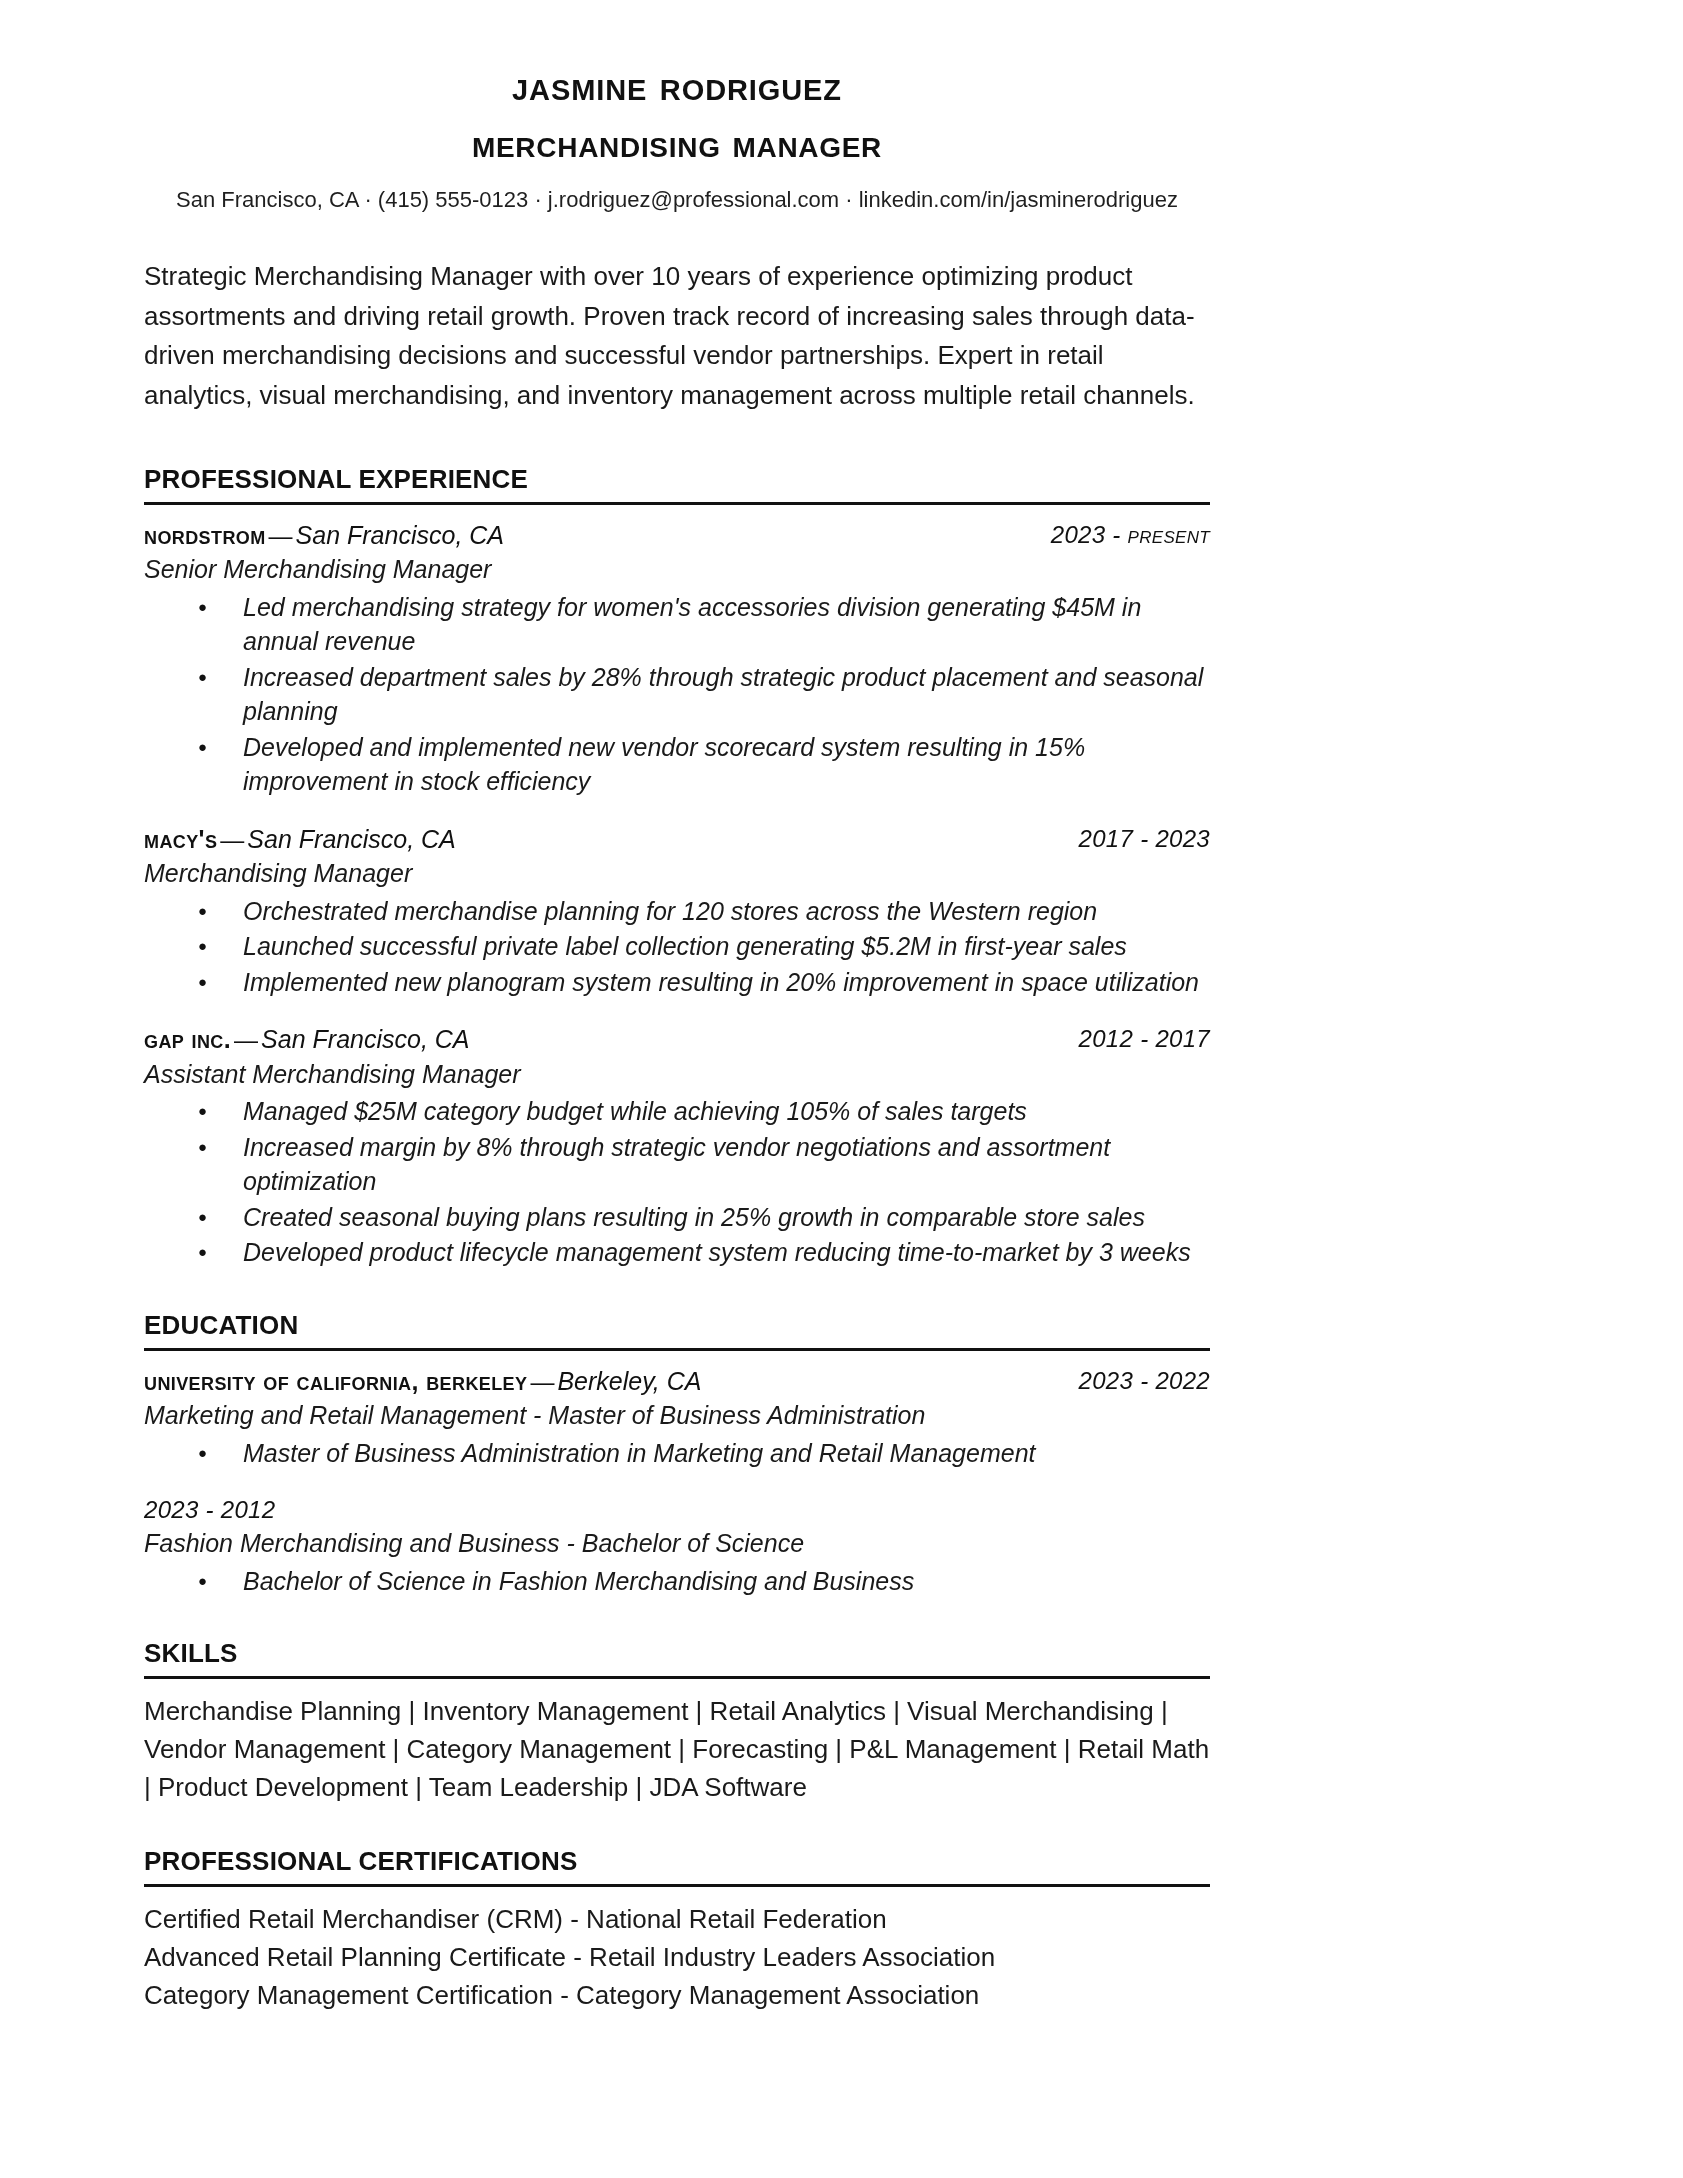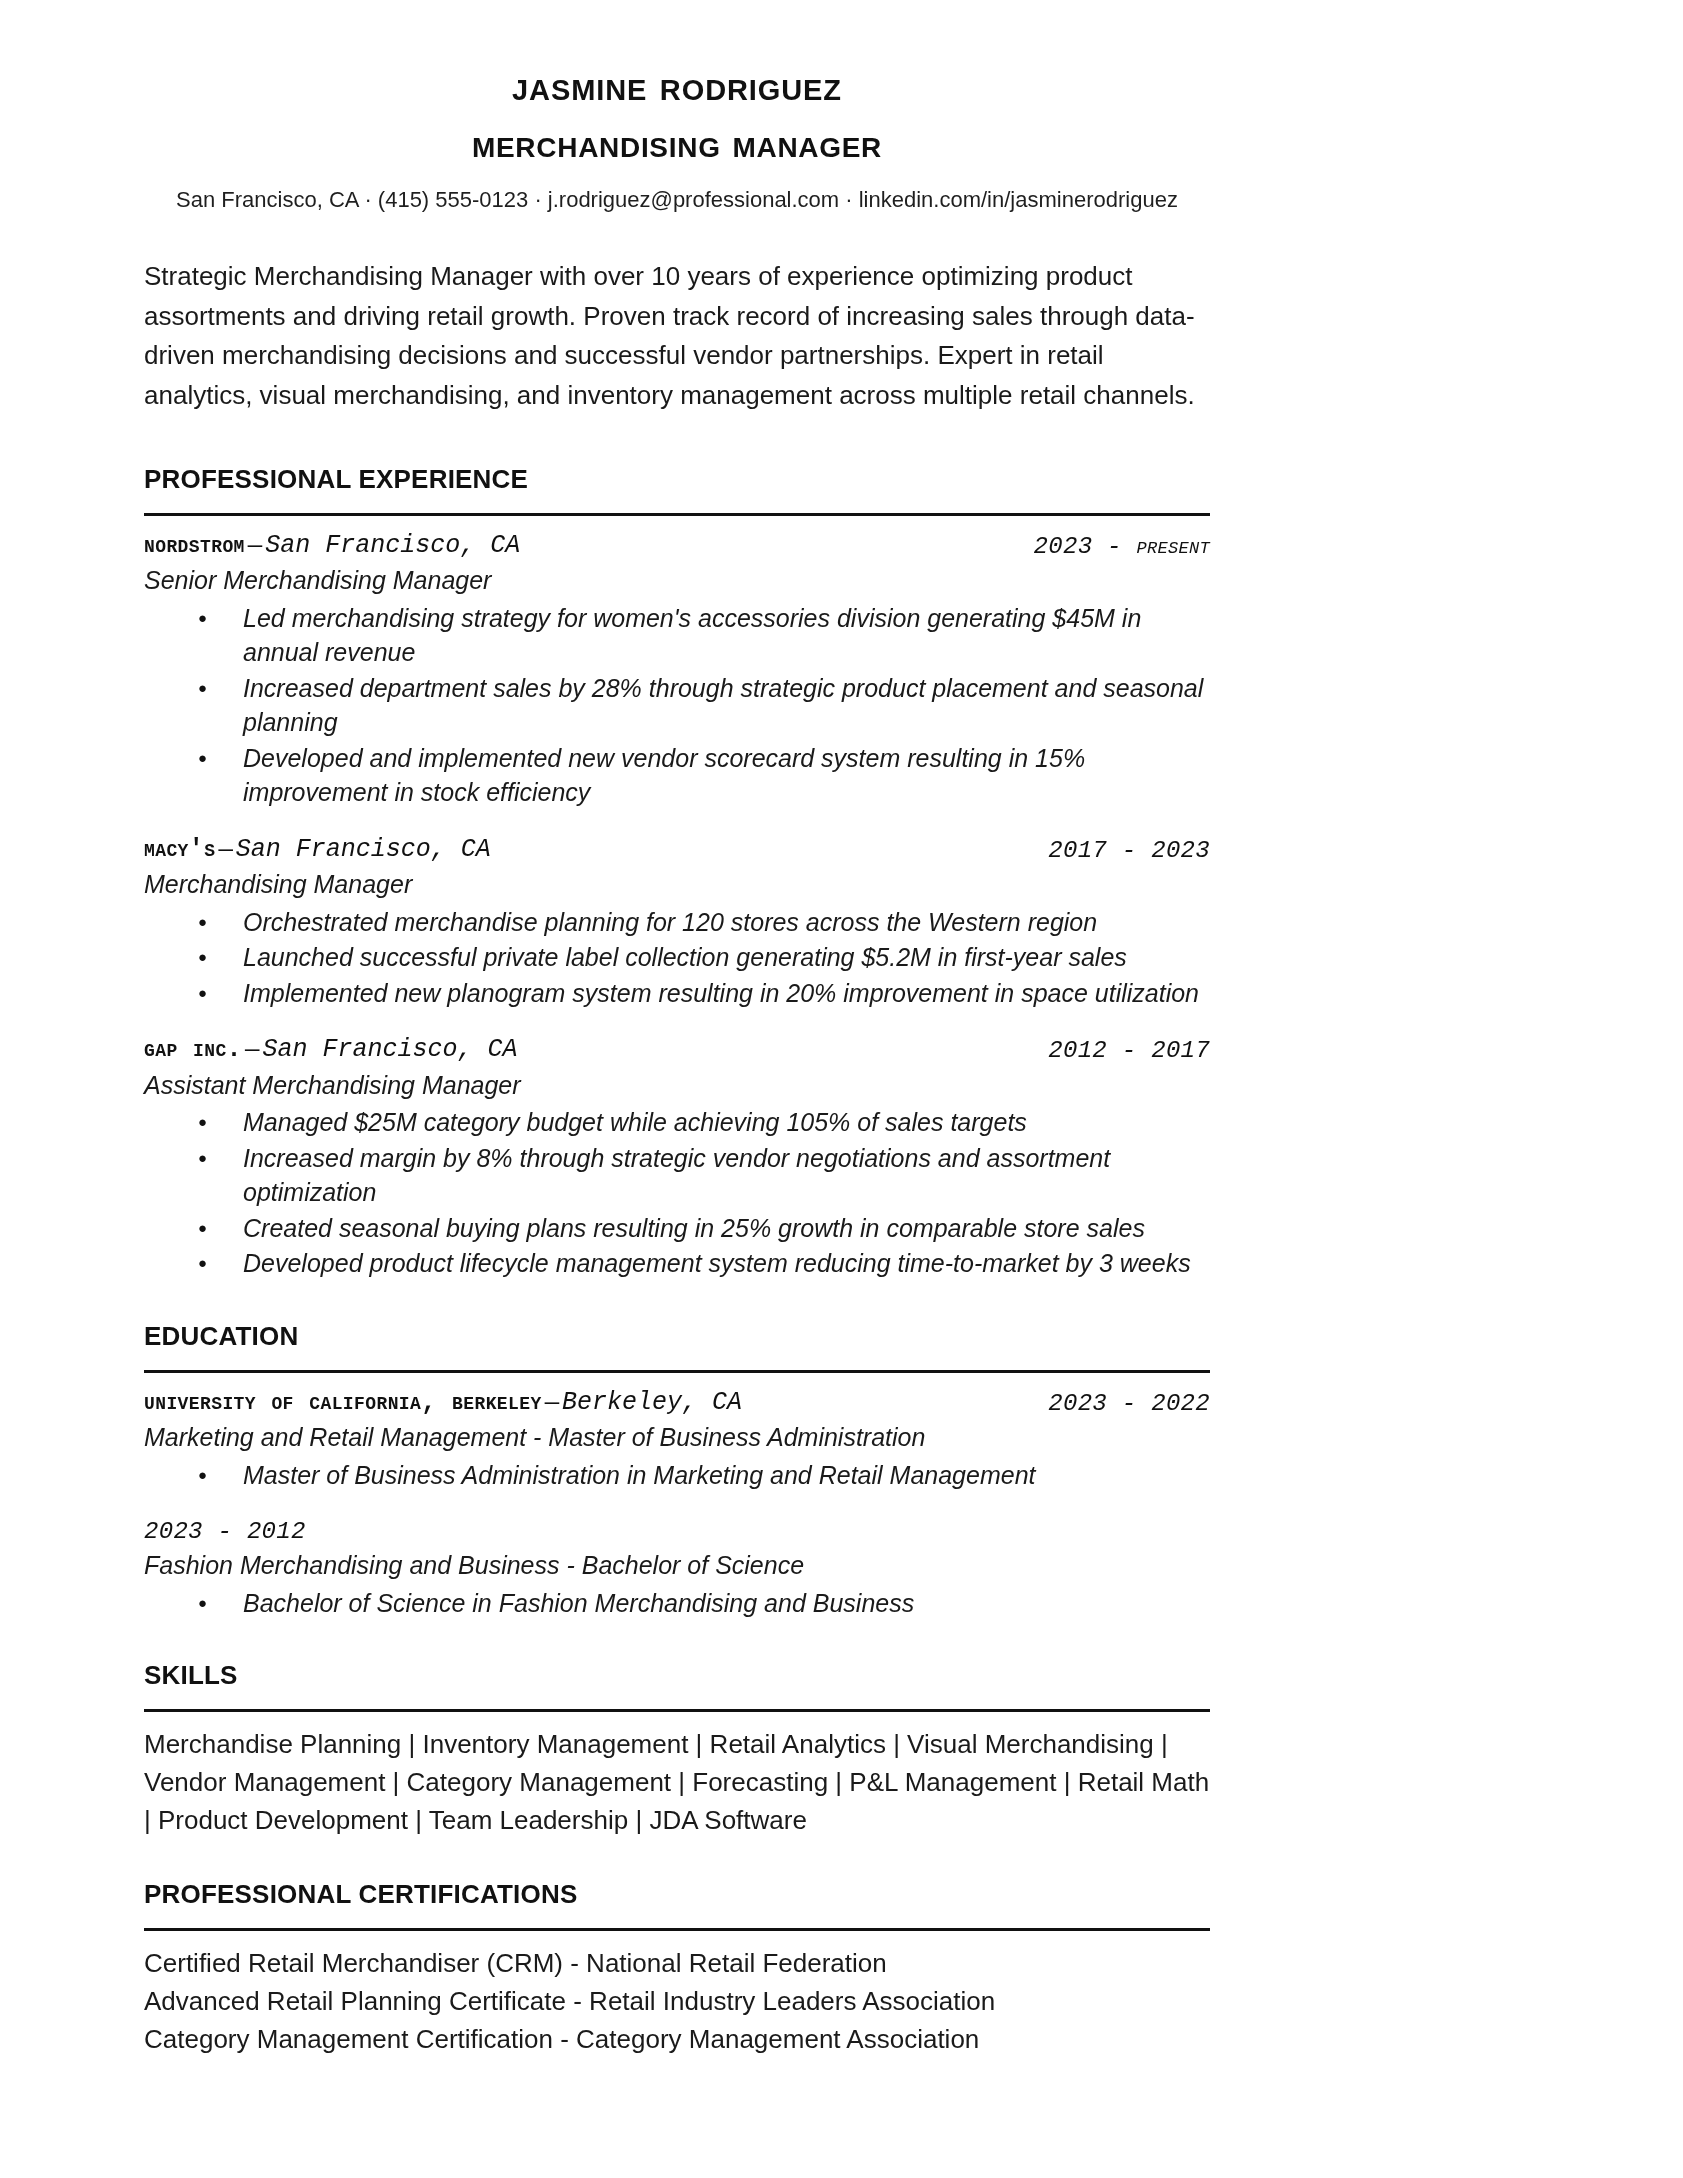--- a/index.html
+++ b/index.html
@@ -70,38 +70,37 @@
   
   .section {
     margin-bottom: 40px;
   }
 
   .section-heading {
     font-size: 26px;
     font-weight: 700;
     letter-spacing: 0.2px;
     color: #111111;
-    padding-bottom: 18px;
+    padding-bottom: 7px;
     border-bottom: 3px solid #111111;
     margin-bottom: 14px;
   }
 
   
   .entry {
     margin-bottom: 24px;
   }
   .entry:last-child { margin-bottom: 0; }
 
   .entry-topline {
     display: flex;
-    align-items: flex-end;
+    align-items: flex-start;
     justify-content: space-between;
     gap: 32px;
     line-height: 1.3;
-    font-family: Liberation Mono, monospace;
   }
 
   .entry-org {
     font-size: 24px;
     line-height: 1.3;
     color: #111111;
     flex: 1 1 auto;
     min-width: 0;
   }
 

